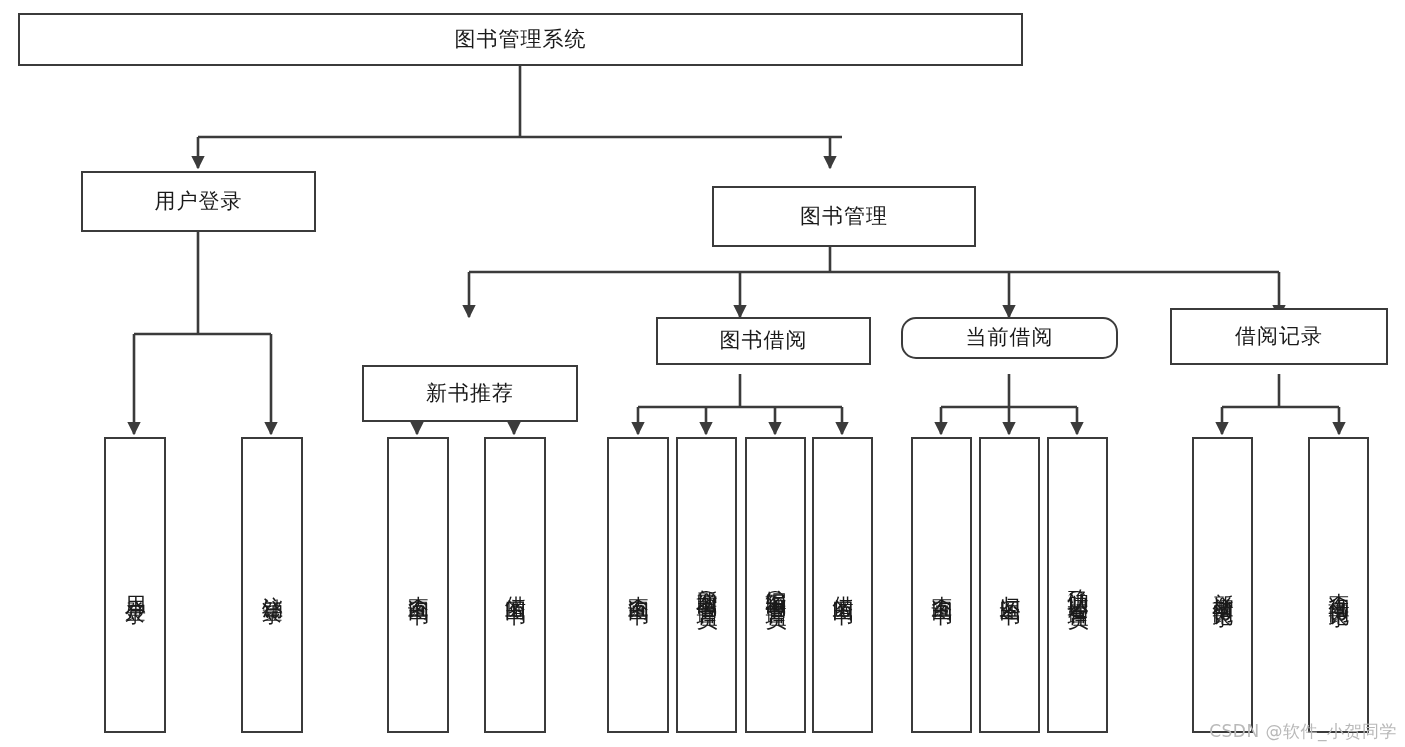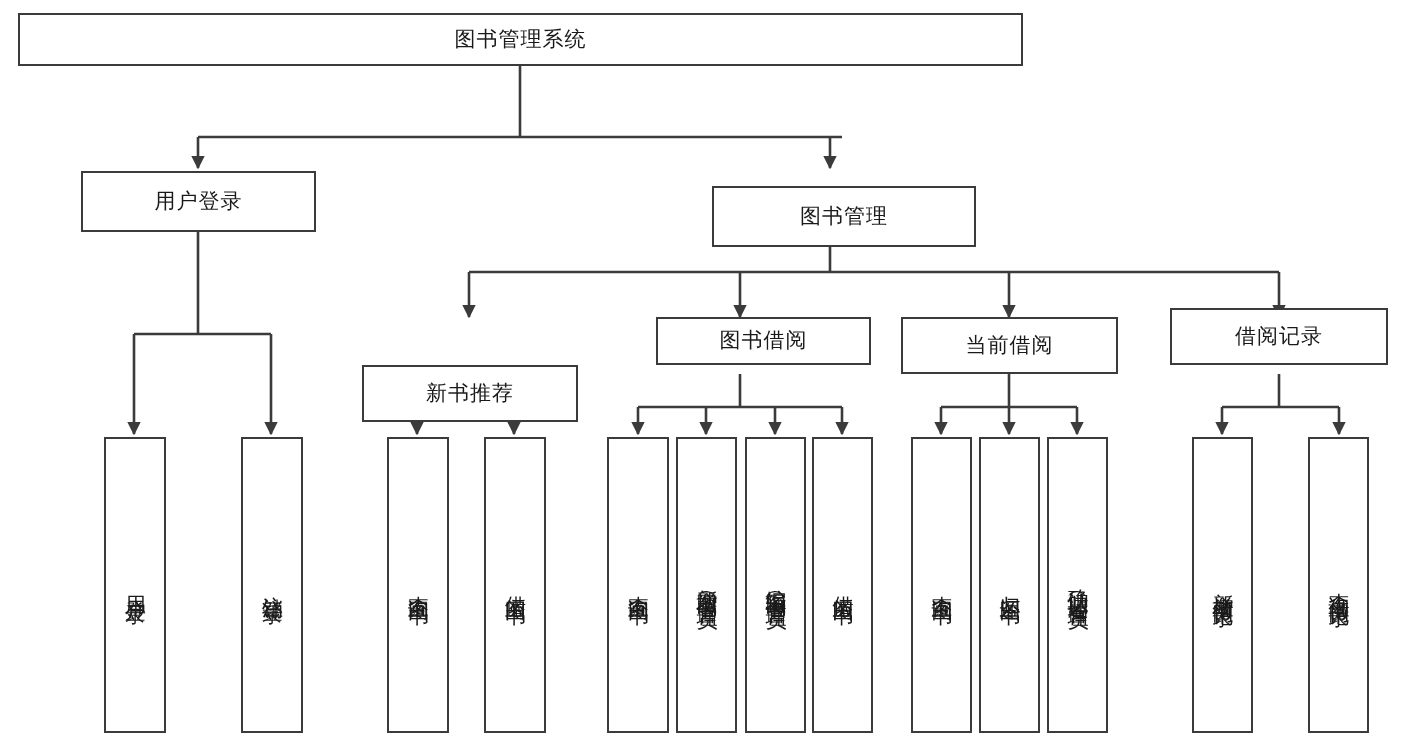--- a/index.html
+++ b/index.html
@@ -133,21 +133,21 @@
   <div class="node" style="left:712px; top:186px; width:264px; height:61px;">
     <span class="node-label">图书管理</span>
   </div>
 
   <div class="node" style="left:362px; top:317px; width:216px; height:57px;margin-top:48px;">
     <span class="node-label">新书推荐</span>
   </div>
   <div class="node" style="left:633px; top:317px; width:215px; height:48px;margin-left:23px;">
     <span class="node-label">图书借阅</span>
   </div>
-  <div class="node" style="left:901px; top:317px; width:217px; height:57px;">
+  <div class="node" style="left:901px; top:317px; width:217px; height:42px;border-radius:15px;">
     <span class="node-label">当前借阅</span>
   </div>
   <div class="node" style="left:1170px; top:308px; width:218px; height:57px;">
     <span class="node-label">借阅记录</span>
   </div>
 
   <div class="node vertical" style="left:104px; top:437px; width:62px; height:296px;">
     <span class="node-label">用户登录</span>
   </div>
   <div class="node vertical" style="left:241px; top:437px; width:62px; height:296px;">
@@ -184,13 +184,14 @@
     <span class="node-label">确认归还（管理员）</span>
   </div>
 
   <div class="node vertical" style="left:1192px; top:437px; width:61px; height:296px;">
     <span class="node-label">新增借阅记录</span>
   </div>
   <div class="node vertical" style="left:1308px; top:437px; width:61px; height:296px;">
     <span class="node-label">查询借阅记录</span>
   </div>
 
+  <div id="watermark">CSDN @软件_小贺同学</div>
 </div>
 
 </body></html>

